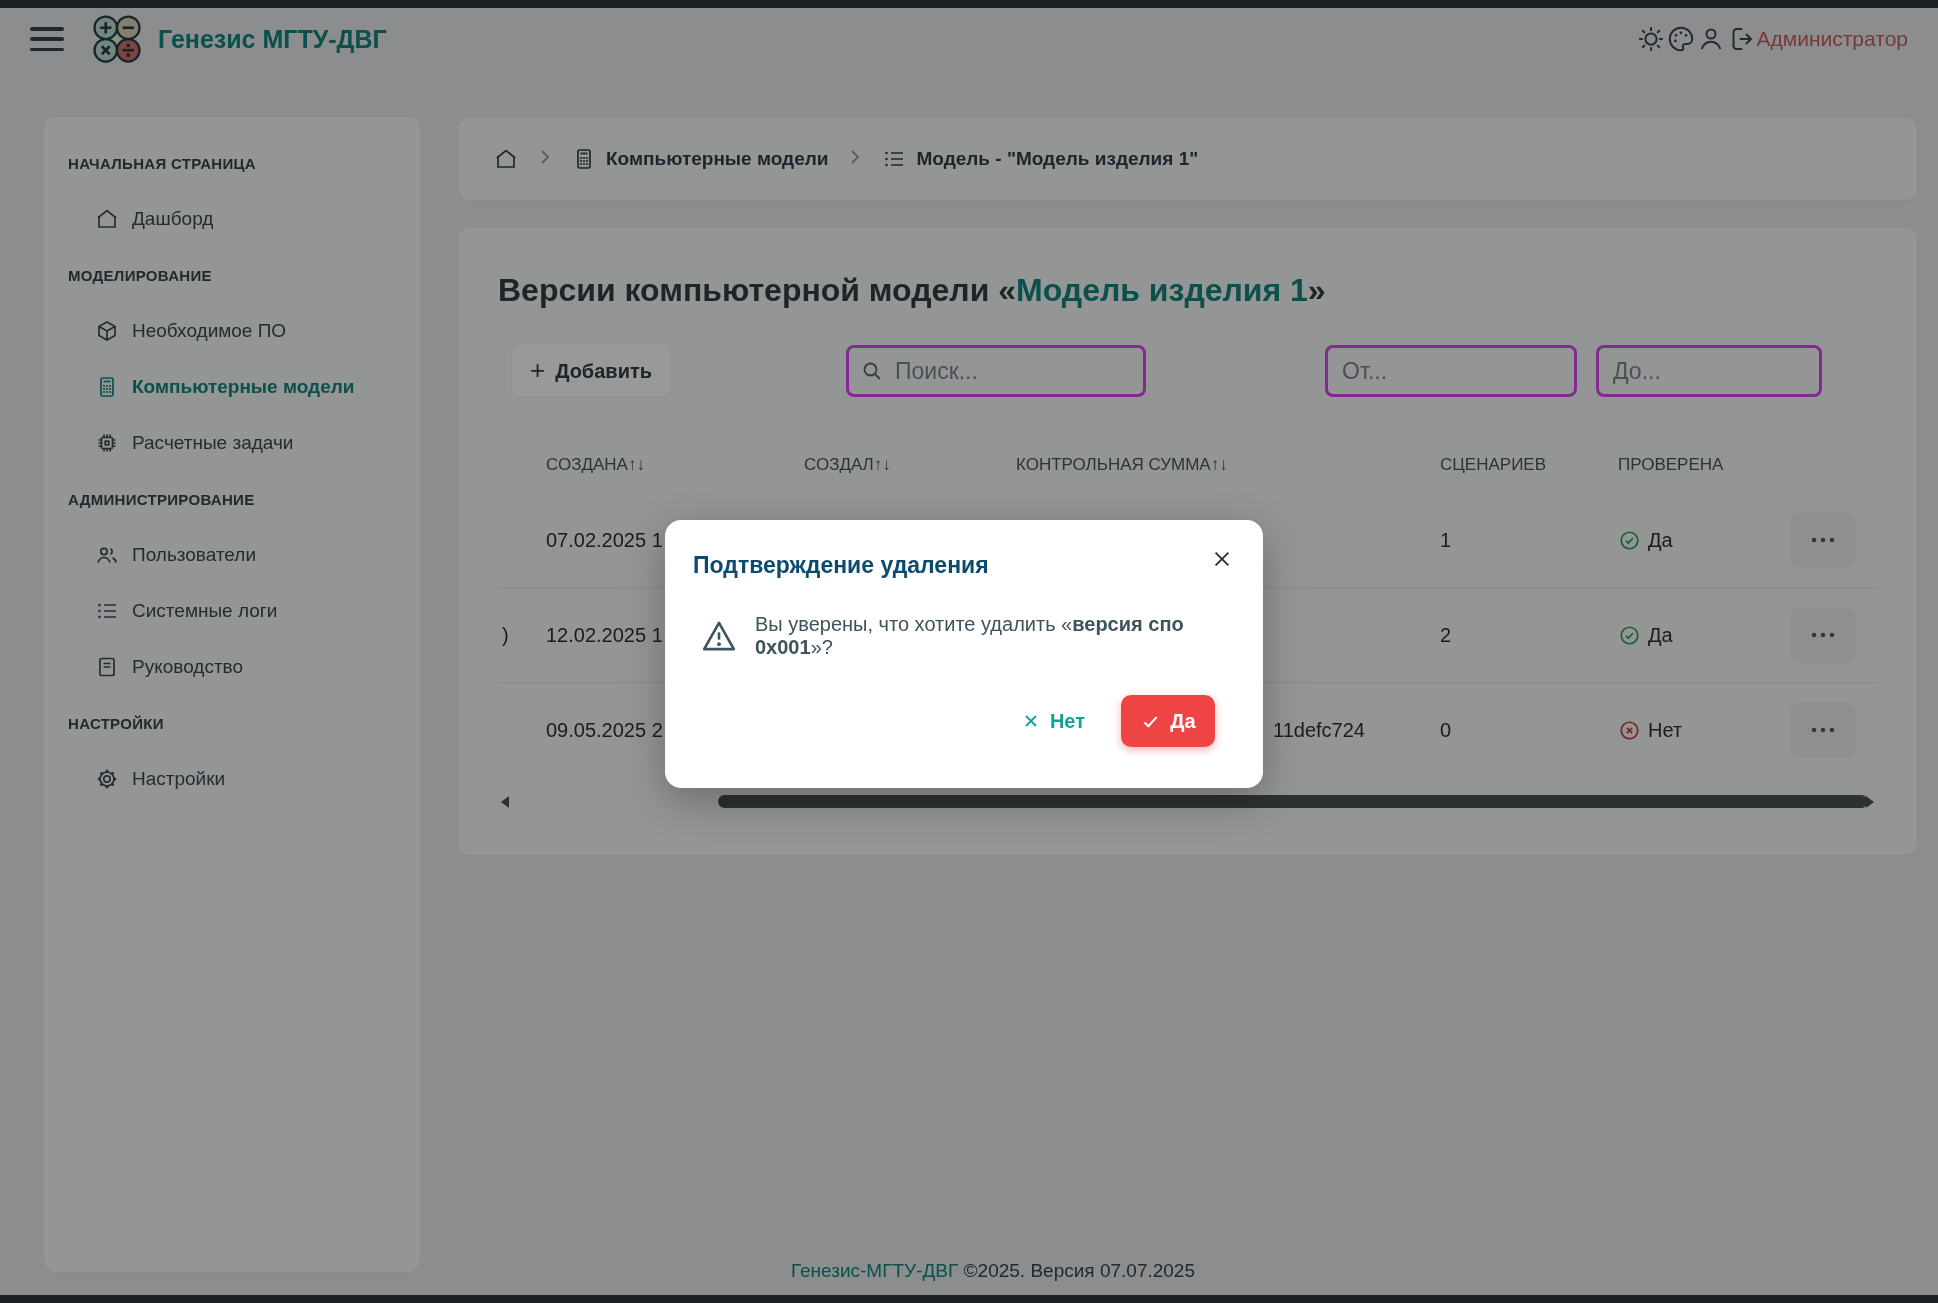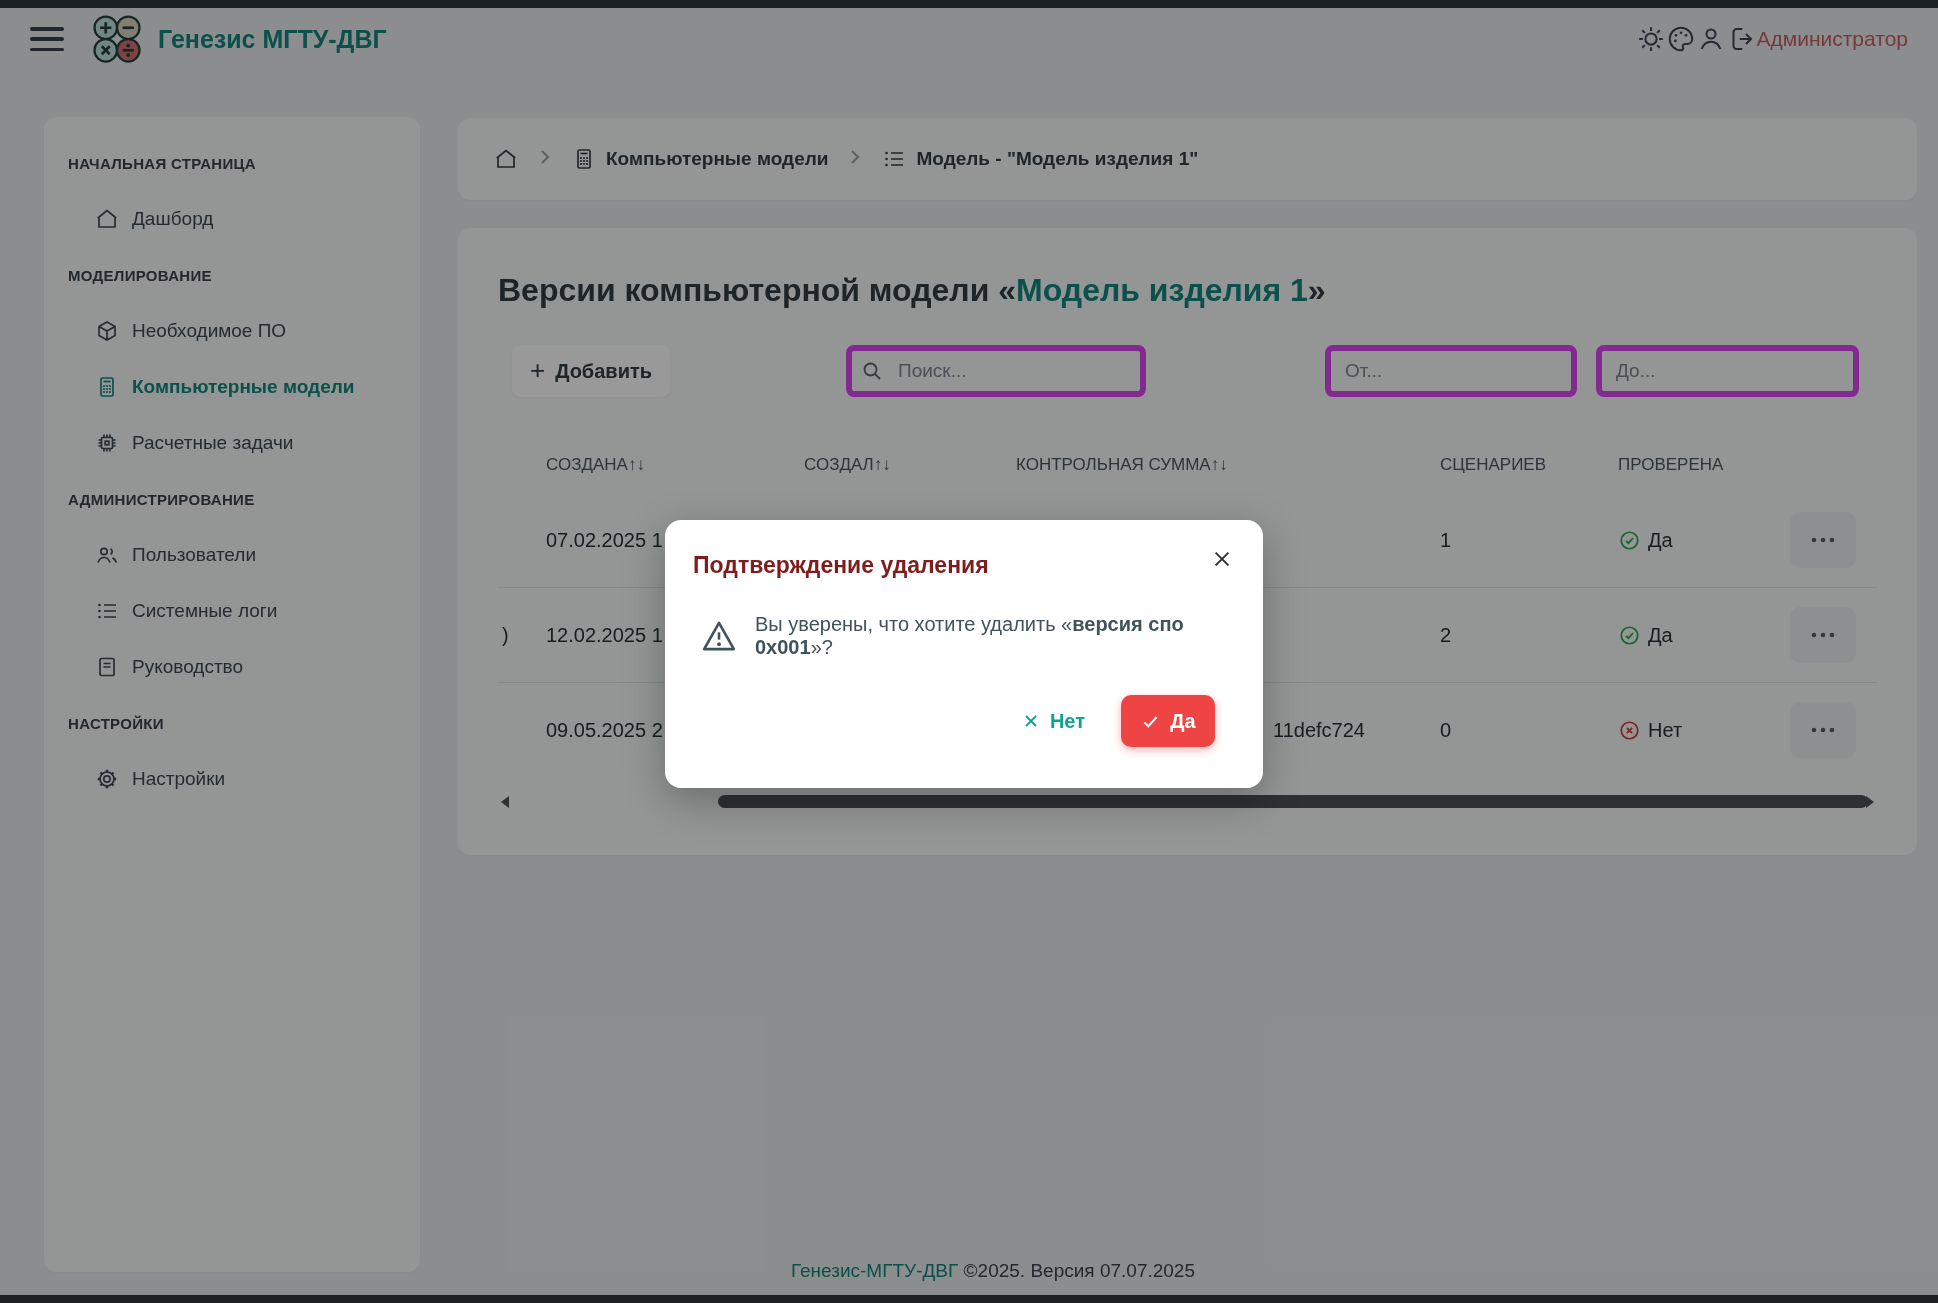--- a/index.html
+++ b/index.html
@@ -42,29 +42,29 @@
   
   .main-card{position:absolute;left:458px;top:228px;width:1459px;height:627px;background:#f7f8f9;border-radius:12px;box-sizing:border-box;padding:44px 40px;box-shadow:0 1px 2px rgba(0,0,0,.04);}
   .page-title{margin:0 0 36px;font-size:32px;font-weight:bold;color:#333e45;white-space:nowrap;}
   .page-title .tname{color:#13857d;}
 
   .toolbar{position:relative;height:52px;margin-bottom:40px;}
   .add-btn{position:absolute;left:14px;top:0;width:158px;height:52px;background:#ffffff;border:none;border-radius:8px;
     font-family:"Liberation Sans", sans-serif;font-size:20px;font-weight:bold;color:#333e45;
     display:flex;align-items:center;justify-content:center;gap:10px;cursor:pointer;box-shadow:0 1px 2px rgba(0,0,0,.05);}
   .add-btn .plus{font-size:26px;font-weight:normal;line-height:1;position:relative;top:-1px;}
-  .tb-input{position:absolute;top:0;height:52px;box-sizing:border-box;border:6px solid #d946ef;border-radius:8px;background:transparent;
-    font-family:"Liberation Sans", sans-serif;font-size:19px;color:#333e45;padding:0 14px;outline:none;}
+  .tb-input{position:absolute;top:0;height:52px;box-sizing:border-box;border:3px solid #d946ef;border-radius:8px;background:transparent;
+    font-family:"Liberation Sans", sans-serif;font-size:23px;color:#333e45;padding:0 14px;outline:none;}
   .tb-input::placeholder{color:#7d858c;}
   .search-wrap{position:absolute;left:348px;top:0;width:300px;height:52px;}
   .search-wrap input{position:absolute;left:0;top:0;width:100%;height:52px;padding-left:46px;}
   .search-wrap .mag{position:absolute;left:14px;top:14px;width:24px;height:24px;}
   .search-wrap .mag svg{width:24px;height:24px;stroke:#5b646b;fill:none;stroke-width:1.8;}
   .inp-from{left:827px;width:252px;}
-  .inp-to{left:1098px;width:263px;}
+  .inp-to{left:1098px;width:226px;}
 
   
   .tbl{width:100%;}
   .trow{display:grid;grid-template-columns:44px 258px 212px 424px 178px 172px 1fr;align-items:center;}
   .thead{height:56px;font-size:17px;color:#4a5560;}
   .thead .cell{display:flex;align-items:center;white-space:nowrap;padding-left:4px;}
   .thead .sortable{cursor:pointer;}
   .sort-glyph{font-size:17px;color:#4a5560;}
   .tbody-row{height:94px;font-size:20px;color:#2a3138;}
   .tbody-row + .tbody-row{border-top:1px solid #e0e4e7;}
@@ -90,21 +90,21 @@
 
   
   .app-footer{position:absolute;top:1260px;left:0;width:100%;text-align:center;font-size:19px;color:#39444c;margin-left:24px;}
   .app-footer .flink{color:#13857d;cursor:pointer;}
 
   
   .overlay{position:absolute;inset:0;background:rgba(0,0,0,.40);z-index:50;}
   .modal{position:absolute;left:665px;top:520px;width:598px;height:268px;background:#ffffff;border-radius:16px;z-index:60;
     box-sizing:border-box;padding:26px 28px;box-shadow:0 12px 40px rgba(0,0,0,.28);}
   .modal-head{display:flex;align-items:flex-start;justify-content:space-between;}
-  .modal-title{font-size:23px;font-weight:bold;color:#7f1d1d;margin-top:6px;}
+  .modal-title{font-size:23px;font-weight:bold;color:#0c4a6e;margin-top:6px;}
   .modal-close{border:none;background:none;cursor:pointer;padding:2px;line-height:1;}
   .modal-close svg{width:22px;height:22px;stroke:#2a2f33;stroke-width:2;fill:none;}
   .modal-body{margin-top:34px;display:flex;align-items:center;gap:18px;padding:0 8px;}
   .modal-body svg{width:36px;height:32px;stroke:#3e535b;fill:none;stroke-width:1.8;flex:0 0 36px;}
   .modal-msg{font-size:20px;color:#3e535b;}
   .modal-actions{margin-top:36px;display:flex;justify-content:flex-end;align-items:center;gap:30px;padding-right:20px;}
   .btn-no{border:none;background:none;display:flex;align-items:center;gap:9px;font-family:"Liberation Sans", sans-serif;
     font-size:20px;font-weight:bold;color:#11a294;cursor:pointer;}
   .btn-no svg{width:20px;height:20px;stroke:#11a294;stroke-width:2.2;fill:none;}
   .btn-yes{border:none;background:#ef4444;width:94px;height:52px;border-radius:10px;display:flex;align-items:center;justify-content:center;gap:9px;

